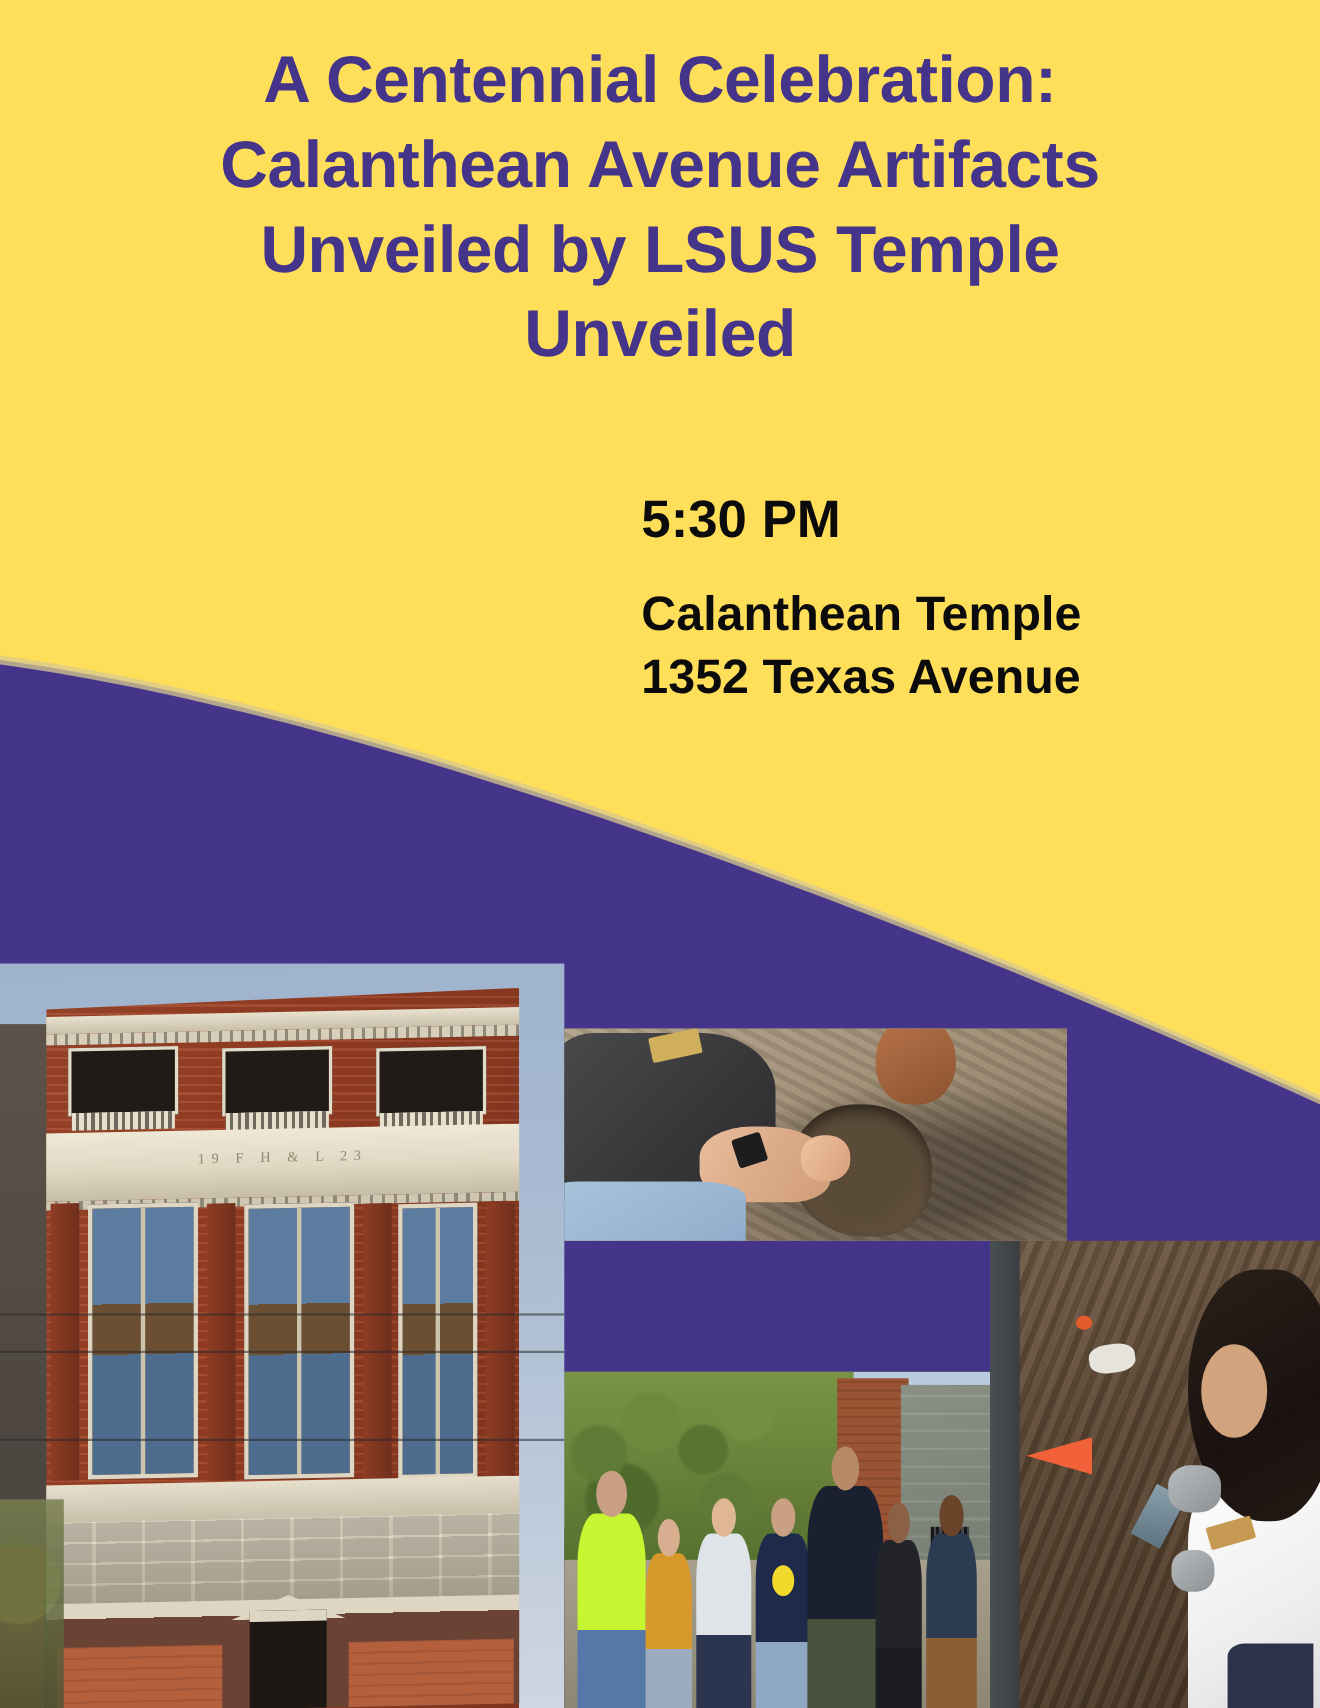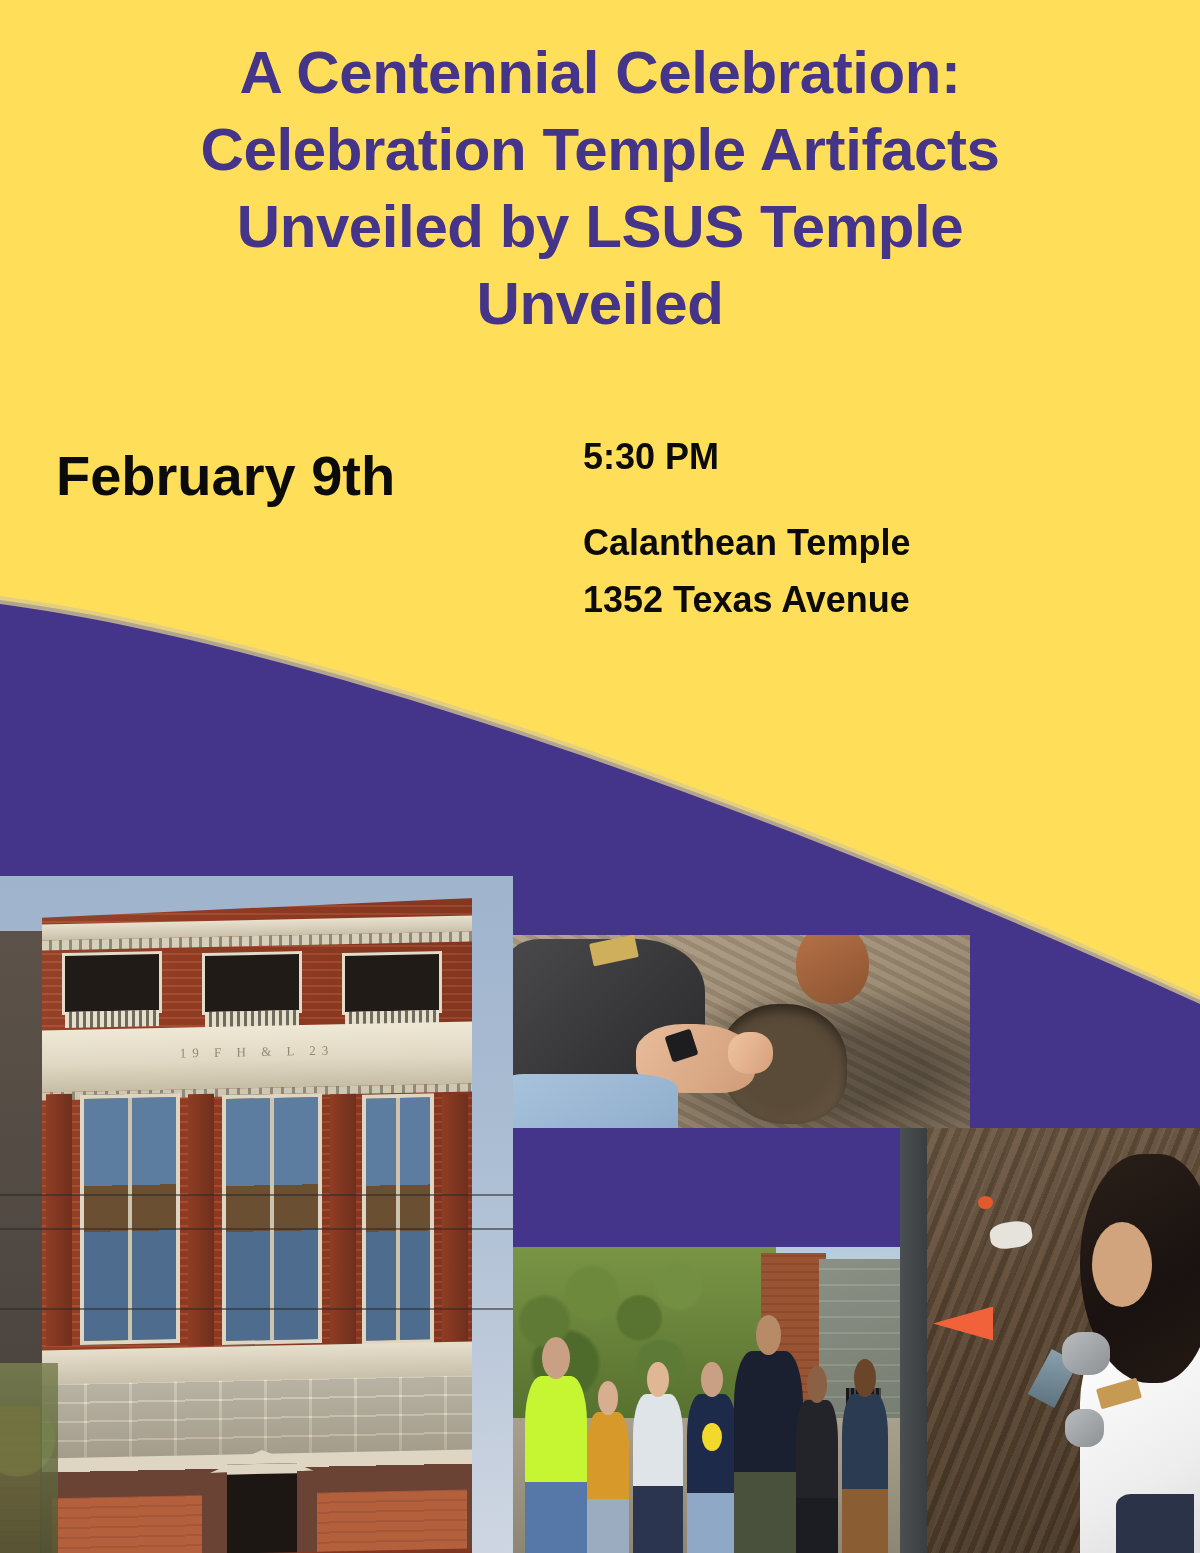--- a/index.html
+++ b/index.html
@@ -39,22 +39,22 @@
   
   #details { position:absolute; top:430px; left:0; width:1200px; z-index:6; }
   #date-col {
     position:absolute; left:56px; top:12px; width:460px;
     color:#0b0b0b; font-weight:700; font-size:56px; line-height:68px;
   }
   #meta-col {
     position:absolute; left:583px; top:0px; width:560px;
     color:#0b0b0b; font-weight:700;
   }
-  #meta-col .time { font-size:36px; line-height:54px; margin-bottom:30px; }
-  #meta-col .venue { font-size:36px; line-height:57px; }
+  #meta-col .time { font-size:48px; line-height:54px; margin-bottom:30px;margin-top:16px; }
+  #meta-col .venue { font-size:44px; line-height:57px; }
   #date-col .ln, #meta-col .ln { display:block; white-space:nowrap; }
 
   
   #logo {
     position:absolute; left:0px; top:706px;
     width:392px; height:135px;
     background:#ffffff;
     z-index:7;
     overflow:hidden;
   }
@@ -248,28 +248,27 @@
 
   <div id="swoosh-layer">
     <svg viewBox="0 0 1200 1553" preserveAspectRatio="none" aria-hidden="true">
       <path d="M0,600 C300,640 760,800 1200,1000 L1200,1553 L0,1553 Z" fill="#44348A"></path>
       <path d="M0,596 C300,636 760,796 1200,996 L1200,1004 C760,804 300,644 0,604 Z" fill="#d8c98f" opacity="0.75"></path>
     </svg>
   </div>
 
   <div id="headline">
     <span class="ln">A Centennial Celebration:</span>
-    <span class="ln">Celebration Temple Artifacts</span>
+    <span class="ln">Calanthean Avenue Artifacts</span>
     <span class="ln">Unveiled by LSUS Temple</span>
     <span class="ln">Unveiled</span>
   </div>
 
   <div id="details">
     <div id="date-col">
-      <span class="ln">February 9th</span>
     </div>
     <div id="meta-col">
       <div class="time">5:30 PM</div>
       <div class="venue">
         <span class="ln">Calanthean Temple</span>
         <span class="ln">1352 Texas Avenue</span>
       </div>
     </div>
   </div>
 

